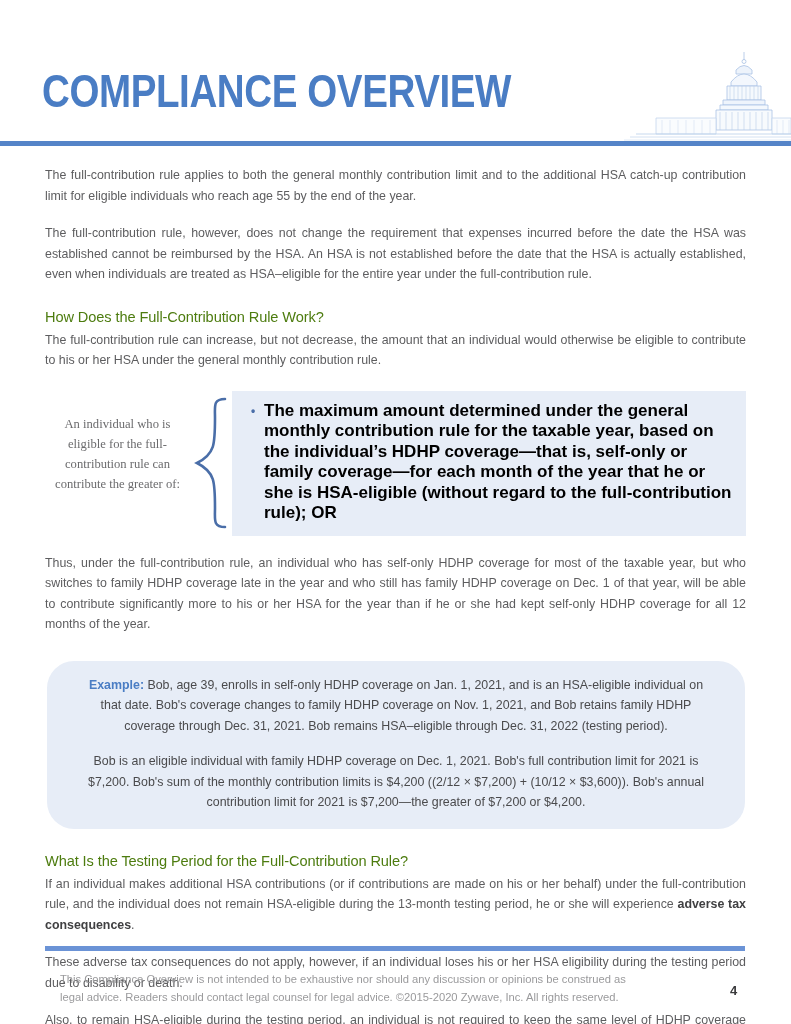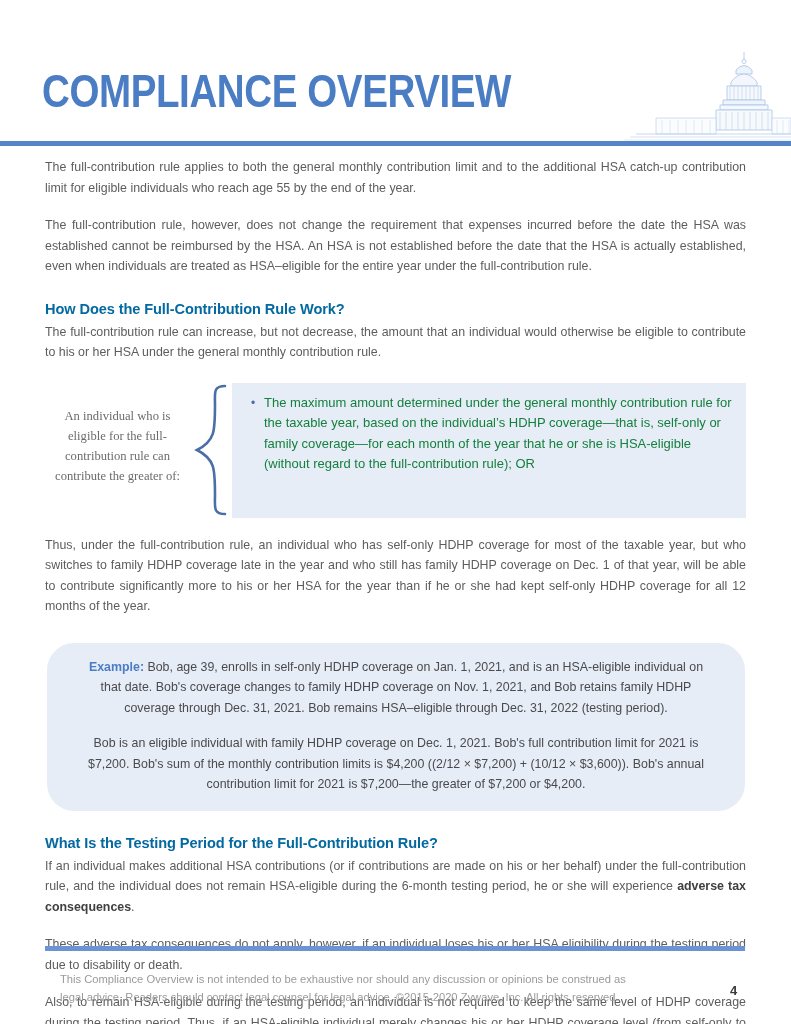--- a/index.html
+++ b/index.html
@@ -65,31 +65,31 @@
   }
   .para {
     margin: 0 45px 0 45px;
     width: 701px;
     font-size: 12.4px;
     line-height: 20.5px;
     color: #5d5d5f;
     text-align: justify;
     font-family: "Liberation Sans Narrow", "Liberation Sans", sans-serif;
   }
-  .para.first { padding-top: 11px; }
+  .para.first { padding-top: 19px; }
   .para.gap { margin-top: 17px; }
   .para b { color: #404042; font-weight: bold; }
 
   h2.section {
     margin: 23px 45px 0 45px;
     width: 701px;
     font-size: 14.6px;
     line-height: 19px;
-    font-weight: bold;
-    color: #0369a1;
+    font-weight: normal;
+    color: #4d7c0f;
     letter-spacing: -0.1px;
     font-family: "Liberation Sans Narrow", "Liberation Sans", sans-serif;
   }
   h2.section + .para { margin-top: 3px; }
 
   
   .callout {
     position: relative;
     margin: 20px 45px 0 45px;
     width: 701px;
@@ -120,25 +120,26 @@
     padding: 10px 14px 12px 14px;
     box-sizing: border-box;
   }
   ul.bullets {
     margin: 0;
     padding: 0 0 0 18px;
     list-style: none;
   }
   ul.bullets li {
     position: relative;
-    font-size: 13px;
+    font-size: 17px;
     line-height: 20.5px;
-    color: #15803d;
+    color: #000000;
     font-family: "Liberation Sans", sans-serif;
     margin-bottom: 11px;
+    font-weight: bold;
   }
   ul.bullets li:last-child { margin-bottom: 0; }
   ul.bullets li::before {
     content: "\2022";
     position: absolute;
     left: -13px;
     top: 0;
     color: #4a6ea8;
     font-size: 12px;
   }
@@ -292,21 +293,21 @@
 
     <p class="para gap">Thus, under the full-contribution rule, an individual who has self-only HDHP coverage for most of the taxable year, but who switches to family HDHP coverage late in the year and who still has family HDHP coverage on Dec. 1 of that year, will be able to contribute significantly more to his or her HSA for the year than if he or she had kept self-only HDHP coverage for all 12 months of the year.</p>
 
     <div class="example-box">
       <p><span class="example-lead">Example:</span><span> Bob, age 39, enrolls in self-only HDHP coverage on Jan. 1, 2021, and is an HSA-eligible individual on that date. Bob's coverage changes to family HDHP coverage on Nov. 1, 2021, and Bob retains family HDHP coverage through Dec. 31, 2021. Bob remains HSA–eligible through Dec. 31, 2022 (testing period).</span></p>
       <p>Bob is an eligible individual with family HDHP coverage on Dec. 1, 2021. Bob's full contribution limit for 2021 is $7,200. Bob's sum of the monthly contribution limits is $4,200 ((2/12 × $7,200) + (10/12 × $3,600)). Bob's annual contribution limit for 2021 is $7,200—the greater of $7,200 or $4,200.</p>
     </div>
 
     <h2 class="section">What Is the Testing Period for the Full-Contribution Rule?</h2>
 
-    <p class="para"><span>If an individual makes additional HSA contributions (or if contributions are made on his or her behalf) under the full-contribution rule, and the individual does not remain HSA-eligible during the 6-month testing period, he or she will experience </span><b>adverse tax consequences</b><span>.</span></p>
+    <p class="para"><span>If an individual makes additional HSA contributions (or if contributions are made on his or her behalf) under the full-contribution rule, and the individual does not remain HSA-eligible during the 13-month testing period, he or she will experience </span><b>adverse tax consequences</b><span>.</span></p>
 
     <p class="para gap">These adverse tax consequences do not apply, however, if an individual loses his or her HSA eligibility during the testing period due to disability or death.</p>
 
     <p class="para gap">Also, to remain HSA-eligible during the testing period, an individual is not required to keep the same level of HDHP coverage during the testing period. Thus, if an HSA-eligible individual merely changes his or her HDHP coverage level (from self-only to family coverage, or vice versa) during the testing period, he or she will not suffer any adverse tax consequences.</p>
   </div>
 
   <div class="footer-rule"></div>
   <div class="footer-text">This Compliance Overview is not intended to be exhaustive nor should any discussion or opinions be construed as legal advice. Readers should contact legal counsel for legal advice. ©2015-2020 Zywave, Inc. All rights reserved.</div>
   <div class="page-number">4</div>
 

